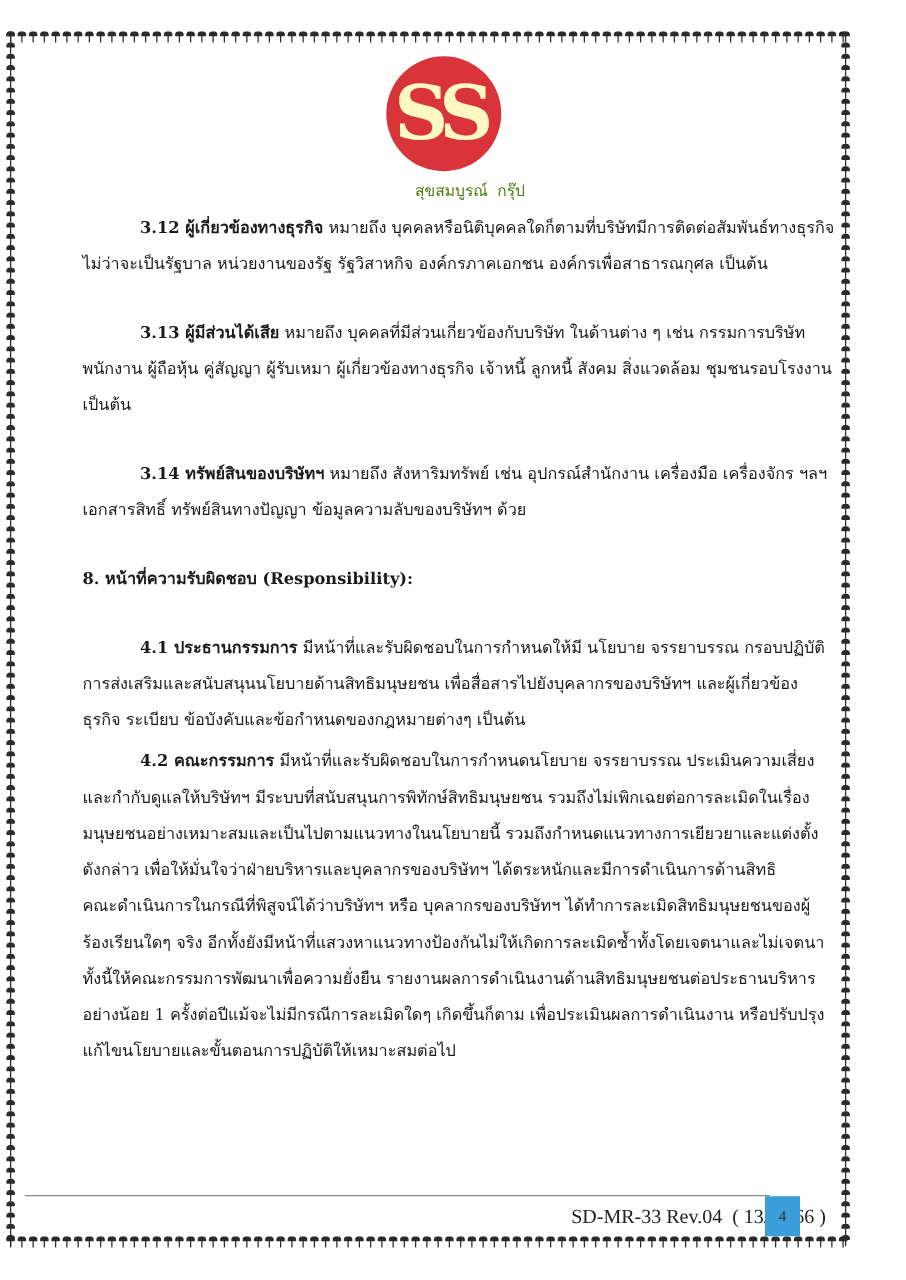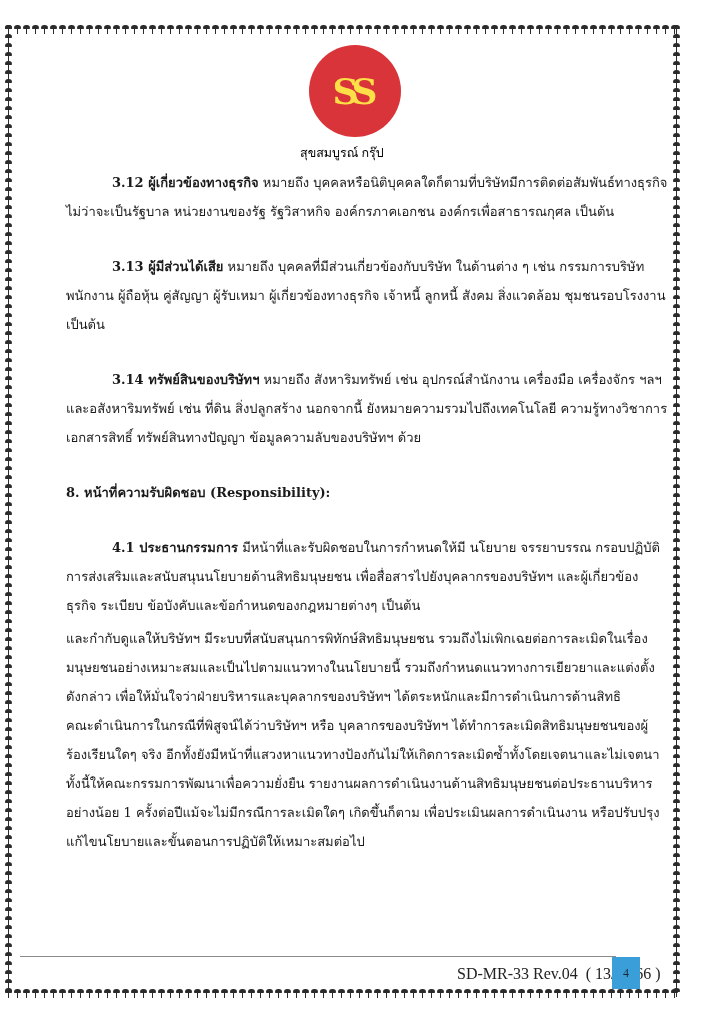--- a/index.html
+++ b/index.html
@@ -59,37 +59,37 @@
       top: 45px;
       width: 92px;
       height: 92px;
       border-radius: 50%;
       background: #d9343a;
       display: flex;
       align-items: center;
       justify-content: center;
     }
     .logo-mark {
-      color: #fde047;
+      color: #fef9c3;
       font-family: "DejaVu Serif", serif;
       font-weight: bold;
-      font-size: 36px;
+      font-size: 60px;
       letter-spacing: -6px;
       line-height: 1;
       margin-left: -6px;
     }
     .logo-caption {
       position: absolute;
       left: 300px;
       top: 143px;
       width: 120px;
-      text-align: left;
-      font-family: Liberation Serif, serif;
+      text-align: right;
+      font-family: Liberation Mono, monospace;
       font-size: 12.5px;
-      color: #000000;
+      color: #4d7c0f;
     }
 
     
     .content {
       position: absolute;
       left: 62px;
       top: 164px;
       width: 584px;
       font-size: 13px;
       line-height: 29px;
@@ -376,39 +376,39 @@
   <p class="para">
     <span class="line indent"><span class="b">3.13 ผู้มีส่วนได้เสีย</span><span>  หมายถึง บุคคลที่มีส่วนเกี่ยวข้องกับบริษัท ในด้านต่าง ๆ  เช่น กรรมการบริษัท</span></span>
     <span class="line">พนักงาน ผู้ถือหุ้น คู่สัญญา ผู้รับเหมา ผู้เกี่ยวข้องทางธุรกิจ เจ้าหนี้ ลูกหนี้ สังคม สิ่งแวดล้อม ชุมชนรอบโรงงาน</span>
     <span class="line">เป็นต้น</span>
   </p>
 
   <div class="gap-md"></div>
 
   <p class="para">
     <span class="line indent"><span class="b">3.14 ทรัพย์สินของบริษัทฯ</span><span> หมายถึง สังหาริมทรัพย์ เช่น อุปกรณ์สำนักงาน เครื่องมือ เครื่องจักร ฯลฯ</span></span>
-    <span class="line">และอสังหาริมทรัพย์ เช่น ที่ดิน สิ่งปลูกสร้าง นอกจากนี้ ยังหมายความรวมไปถึงเทคโนโลยี ความรู้ทางวิชาการ</span>
     <span class="line">เอกสารสิทธิ์  ทรัพย์สินทางปัญญา ข้อมูลความลับของบริษัทฯ ด้วย</span>
   </p>
 
   <div class="gap-md"></div>
 
   <p class="para">
     <span class="line b">8. หน้าที่ความรับผิดชอบ (Responsibility):</span>
   </p>
 
   <div class="gap-md"></div>
 
   <p class="para">
     <span class="line indent"><span class="b">4.1 ประธานกรรมการ</span><span> มีหน้าที่และรับผิดชอบในการกำหนดให้มี นโยบาย จรรยาบรรณ กรอบปฏิบัติ</span></span>
     <span class="line">การส่งเสริมและสนับสนุนนโยบายด้านสิทธิมนุษยชน เพื่อสื่อสารไปยังบุคลากรของบริษัทฯ และผู้เกี่ยวข้อง</span>
     <span class="line">ธุรกิจ ระเบียบ ข้อบังคับและข้อกำหนดของกฎหมายต่างๆ เป็นต้น</span>
   </p>
 
   <p class="para">
+    <span class="line indent"><span class="b">4.2  คณะกรรมการ</span><span>  มีหน้าที่และรับผิดชอบในการกำหนดนโยบาย จรรยาบรรณ  ประเมินความเสี่ยง</span></span>
     <span class="line">และกำกับดูแลให้บริษัทฯ มีระบบที่สนับสนุนการพิทักษ์สิทธิมนุษยชน รวมถึงไม่เพิกเฉยต่อการละเมิดในเรื่อง</span>
     <span class="line">มนุษยชนอย่างเหมาะสมและเป็นไปตามแนวทางในนโยบายนี้ รวมถึงกำหนดแนวทางการเยียวยาและแต่งตั้ง</span>
     <span class="line">ดังกล่าว เพื่อให้มั่นใจว่าฝ่ายบริหารและบุคลากรของบริษัทฯ ได้ตระหนักและมีการดำเนินการด้านสิทธิ</span>
     <span class="line">คณะดำเนินการในกรณีที่พิสูจน์ได้ว่าบริษัทฯ หรือ บุคลากรของบริษัทฯ ได้ทำการละเมิดสิทธิมนุษยชนของผู้</span>
     <span class="line">ร้องเรียนใดๆ จริง อีกทั้งยังมีหน้าที่แสวงหาแนวทางป้องกันไม่ให้เกิดการละเมิดซ้ำทั้งโดยเจตนาและไม่เจตนา</span>
     <span class="line">ทั้งนี้ให้คณะกรรมการพัฒนาเพื่อความยั่งยืน รายงานผลการดำเนินงานด้านสิทธิมนุษยชนต่อประธานบริหาร</span>
     <span class="line">อย่างน้อย 1 ครั้งต่อปีแม้จะไม่มีกรณีการละเมิดใดๆ เกิดขึ้นก็ตาม เพื่อประเมินผลการดำเนินงาน หรือปรับปรุง</span>
     <span class="line">แก้ไขนโยบายและขั้นตอนการปฏิบัติให้เหมาะสมต่อไป</span>
   </p>
 </div>

